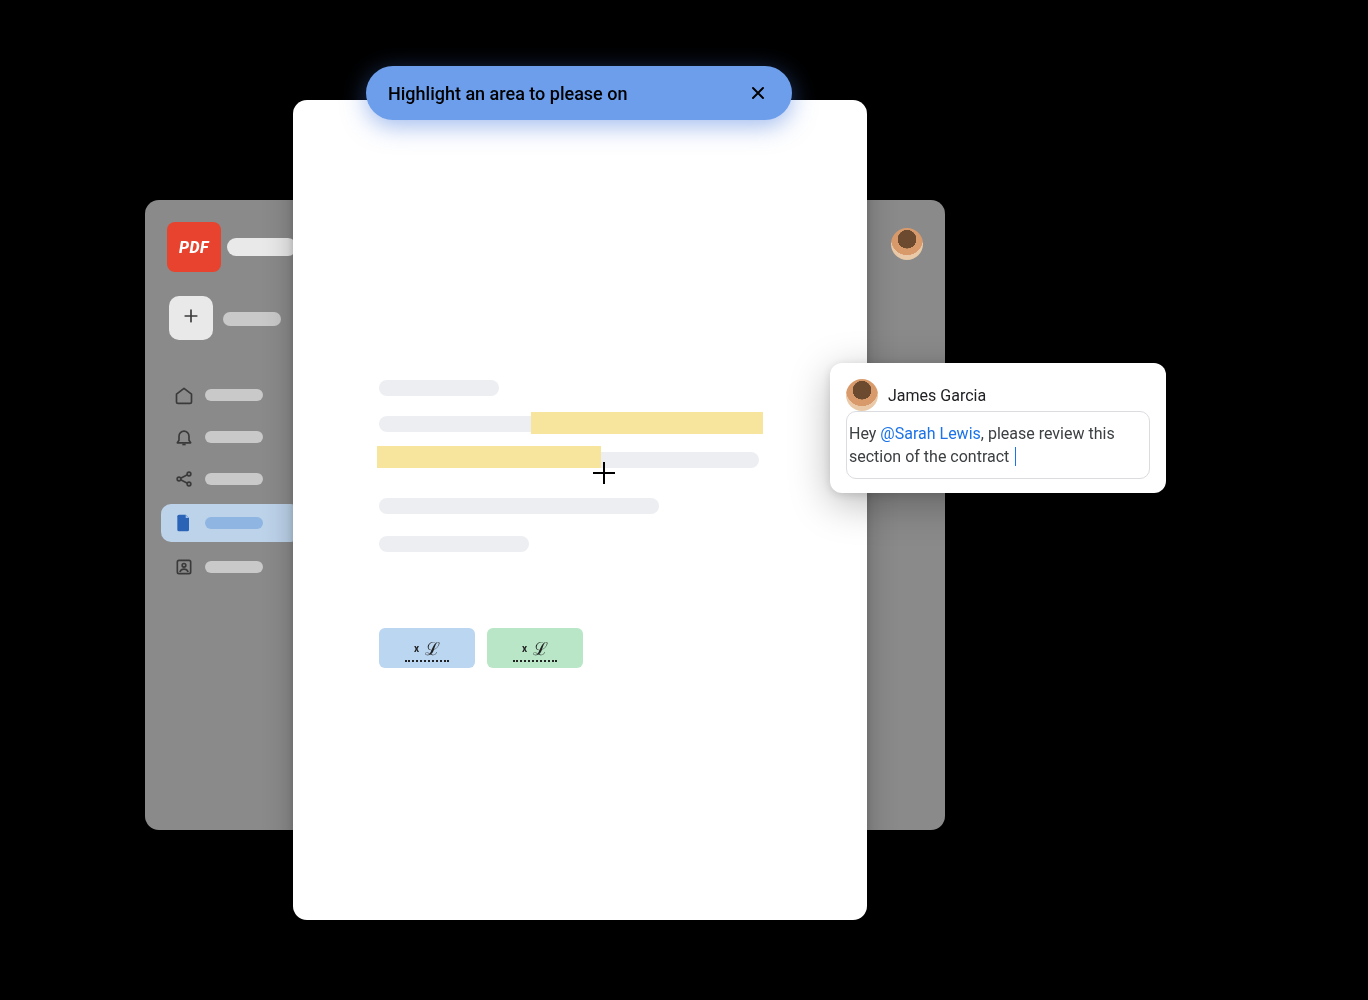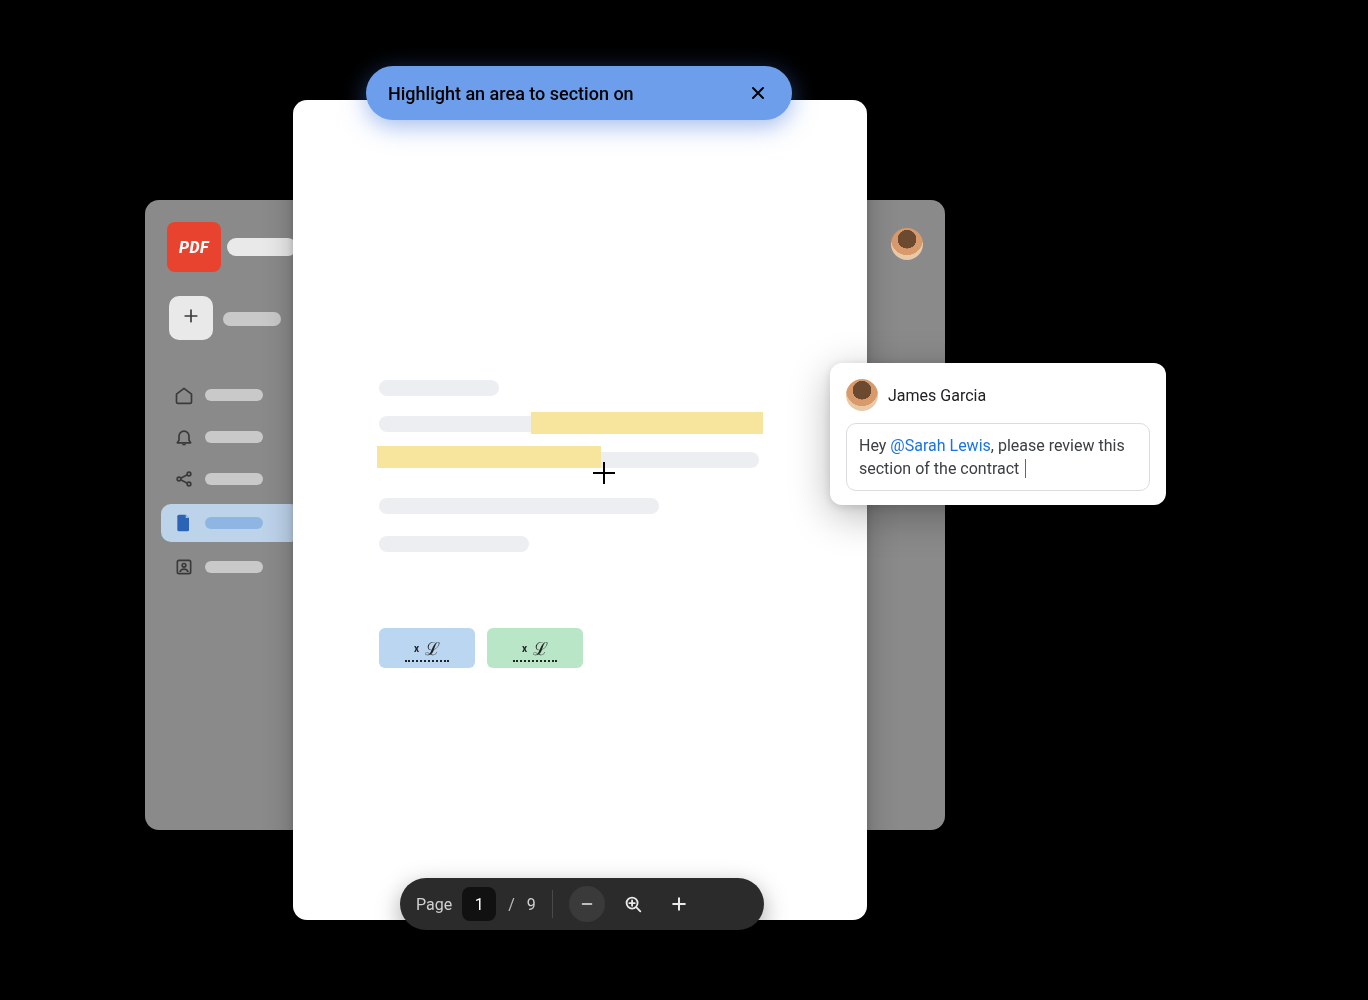--- a/index.html
+++ b/index.html
@@ -114,27 +114,27 @@
   .pager .ctrl { width:36px; height:36px; border-radius:50%; display:flex; align-items:center; justify-content:center; color:#eaeaea; }
   .pager .ctrl.bg { background:#3a3a3a; }
 
   
   .comment {
     position: absolute; left: 700px; top: 303px;
     width: 336px; background:#fff; border-radius: 12px;
     box-shadow: 0 10px 40px rgba(0,0,0,.28), 0 2px 8px rgba(0,0,0,.12);
     padding: 16px 16px 14px;
   }
-  .comment .head { display:flex; align-items:center; gap:10px; margin-bottom:12px; }
+  .comment .head { display:flex; align-items:center; gap:10px; }
   .comment .avatar { width:32px; height:32px; border-radius:50%;
     background: radial-gradient(circle at 50% 35%, #6b4a30 0 35%, #d99a6b 36% 60%, #e9c9a7 61% 100%);
   }
   .comment .name { font-size:16px; color:#202124; }
   .comment .box {
-    border:1px solid #dadce0; border-radius:10px; padding:10px 12px;
+    border:1px solid #dadce0; border-radius:10px; padding:10px 2px;
     font-size:16px; color:#3c4043; line-height:1.45;
   }
   .comment .mention { color:#1a73e8; }
   .comment .caret { border-right:1.5px solid #1a73e8; animation: blink 1s steps(1) infinite; margin-left:2px; }
   @keyframes blink { 50% { opacity: 0; } }
   .comment .actions { display:flex; justify-content:flex-end; gap:16px; margin-top:14px; }
   .comment .btn-link { color:#1a73e8; background:none; border:none; font-size:16px; cursor:pointer; }
   .comment .btn-primary { background:#1a73e8; color:#fff; border:none; border-radius:20px; padding:9px 18px; font-size:16px; cursor:pointer; }
 </style>
 </head>
@@ -229,51 +229,28 @@
       </div>
       <div class="sig green" style="left:194px; top:528px;">
         <span class="x">x</span>
         <span class="mark">ℒ</span>
         <span class="underline"></span>
       </div>
     </div>
   </div>
 
   <div class="banner">
-    <span class="txt">Highlight an area to section on</span>
+    <span class="txt">Highlight an area to please on</span>
     <span class="close">
       <svg viewBox="0 0 24 24" width="20" height="20" fill="none" stroke="#000" stroke-width="2.3" stroke-linecap="round">
           <path d="M6 6l12 12M18 6L6 18"></path>
         </svg>
     </span>
   </div>
 
-  <div class="pager">
-    <span class="label">Page</span>
-    <span class="num">1</span>
-    <span class="sep">/</span>
-    <span class="label">9</span>
-    <span class="divider"></span>
-    <span class="ctrl bg">
-      <svg viewBox="0 0 24 24" width="18" height="18" fill="none" stroke="#eaeaea" stroke-width="2.2" stroke-linecap="round">
-          <path d="M6 12h12"></path>
-        </svg>
-    </span>
-    <span class="ctrl">
-      <svg viewBox="0 0 24 24" width="22" height="22" fill="none" stroke="#eaeaea" stroke-width="2">
-          <circle cx="11" cy="11" r="6"></circle>
-          <path d="M20 20l-4-4M11 8v6M8 11h6" stroke-linecap="round"></path>
-        </svg>
-    </span>
-    <span class="ctrl">
-      <svg viewBox="0 0 24 24" width="20" height="20" fill="none" stroke="#eaeaea" stroke-width="2.4" stroke-linecap="round">
-          <path d="M12 5v14M5 12h14"></path>
-        </svg>
-    </span>
-  </div>
 
   <div class="comment">
     <div class="head">
       <div class="avatar"></div>
       <div class="name">James Garcia</div>
     </div>
     <div class="box">
       <span>Hey </span><span class="mention">@Sarah Lewis</span><span>, please review this section of the contract</span><span class="caret">&nbsp;</span>
     </div>
   </div>

